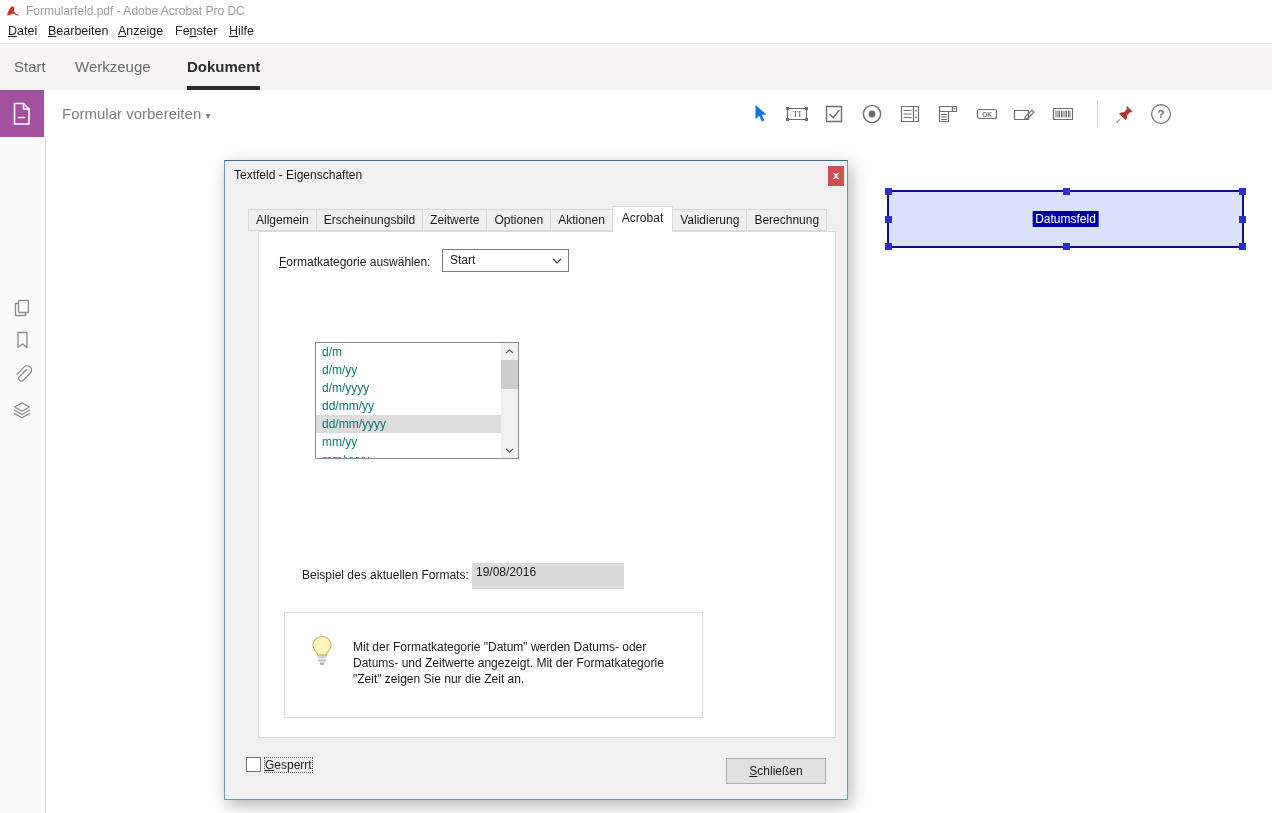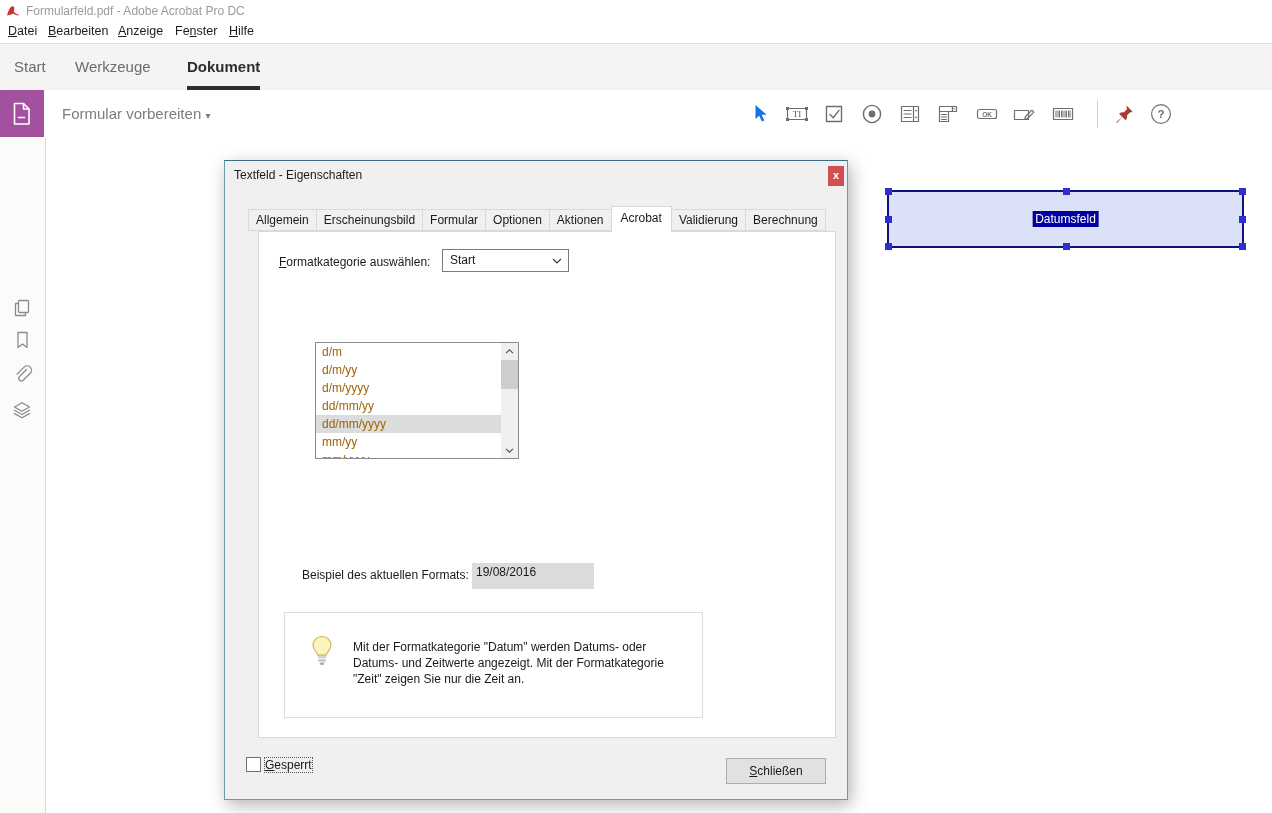--- a/index.html
+++ b/index.html
@@ -72,28 +72,28 @@
   .combo-val{position:absolute;left:7px;top:0;height:21px;line-height:21px;font-size:12px;color:#1a1a1a;}
   .combo svg{position:absolute;right:6px;top:8px;}
 
   fieldset.group{position:absolute;left:24px;top:53px;width:417px;height:296px;margin:0;padding:0;
     border:1px solid #dcdcdc;}
   fieldset.group legend{margin-left:6px;padding:0 4px;font-size:12px;color:#1a1a1a;}
 
   .listbox{position:absolute;left:56px;top:110px;width:204px;height:117px;background:#fff;
     border:1px solid #8b8b8b;box-sizing:border-box;overflow:hidden;}
   .lb-rows{position:absolute;left:0;top:0;right:17px;bottom:0;overflow:hidden;}
-  .lb-row{height:18px;line-height:18px;padding-left:6px;font-size:12px;color:#a16207;cursor:default;}
+  .lb-row{height:18px;line-height:18px;padding-left:6px;font-size:12px;color:#0f766e;cursor:default;}
   .lb-row.selected{background:#dcdcdc;}
   .lb-scroll{position:absolute;right:0;top:0;width:17px;height:100%;background:#f0f0f0;}
   .lb-btn{position:absolute;left:0;width:17px;height:16px;display:flex;align-items:center;justify-content:center;}
   .lb-thumb{position:absolute;left:0;top:17px;width:17px;height:29px;background:#cdcdcd;}
 
   .ex-label{position:absolute;left:43px;top:336px;font-size:12px;color:#1a1a1a;}
-  .ex-value{position:absolute;left:213px;top:331px;width:122px;height:26px;background:#dbdbdb;
+  .ex-value{position:absolute;left:213px;top:331px;width:152px;height:26px;background:#dbdbdb;
     font-size:12px;color:#1a1a1a;padding:2px 0 0 4px;box-sizing:border-box;}
 
   .hintbox{position:absolute;left:25px;top:380px;width:417px;height:104px;border:1px solid #dcdcdc;background:#fff;}
   .hintbox svg{position:absolute;left:24px;top:22px;}
   .hint-text{position:absolute;left:68px;top:26px;width:345px;font-size:12px;line-height:16px;
     color:#1a1a1a;white-space:pre-line;}
 
   .locked{position:absolute;left:21px;top:596px;display:flex;align-items:center;}
   .locked .box{width:13px;height:13px;background:#fff;border:1px solid #707070;}
   .locked .lbl{margin-left:4px;font-size:12px;color:#1a1a1a;outline:1px dotted #5a5a5a;}
@@ -391,21 +391,21 @@
 
   <div class="dialog">
     <div class="dlg-title">Textfeld - Eigenschaften</div>
     <div class="dlg-close">
       <span>x</span>
     </div>
 
     <div class="tabs">
       <div class="tab">Allgemein</div>
       <div class="tab">Erscheinungsbild</div>
-      <div class="tab">Formular</div>
+      <div class="tab">Zeitwerte</div>
       <div class="tab">Optionen</div>
       <div class="tab">Aktionen</div>
       <div class="tab active">Acrobat</div>
       <div class="tab">Validierung</div>
       <div class="tab">Berechnung</div>
     </div>
 
     <div class="dlg-page">
 
       <div class="fmt-label"><u>F</u>ormatkategorie auswählen:</div>

